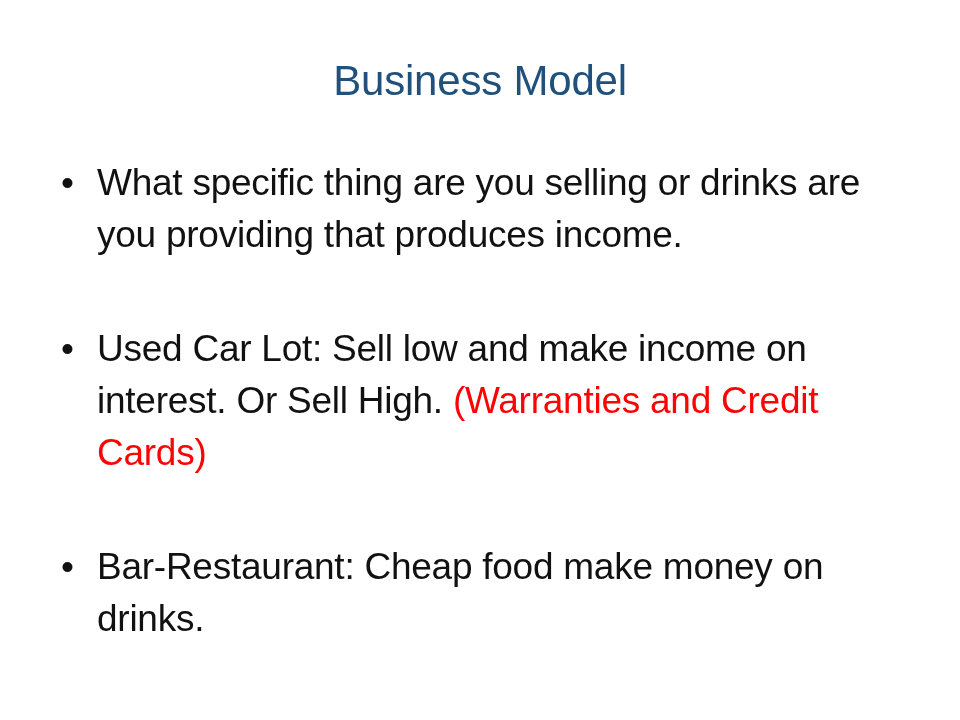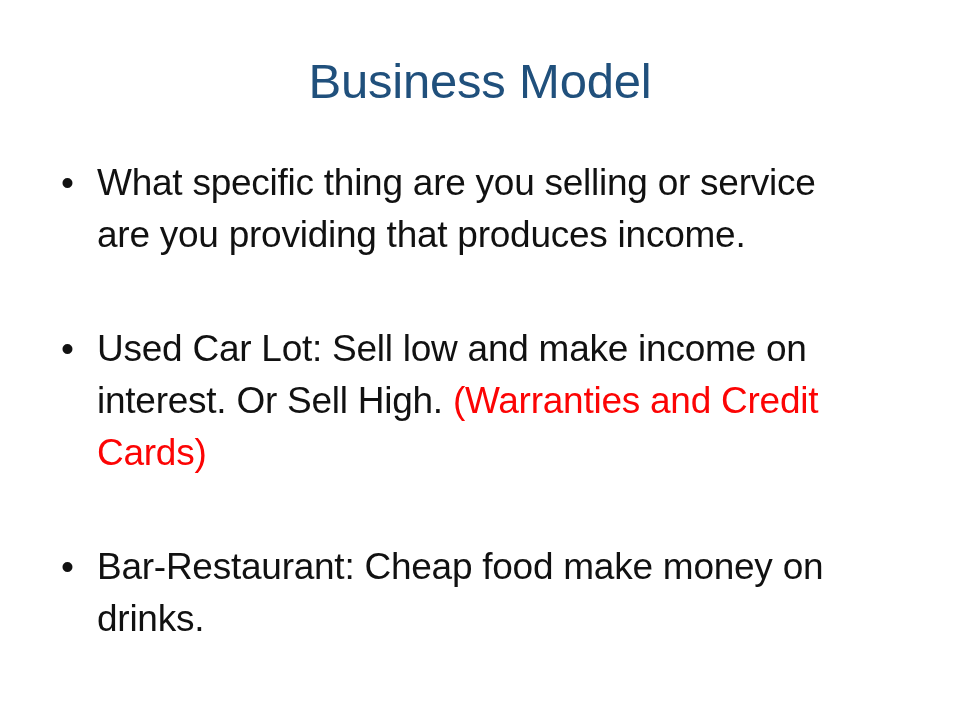--- a/index.html
+++ b/index.html
@@ -20,21 +20,21 @@
     height: 720px;
     background: #ffffff;
     box-sizing: border-box;
   }
   .slide-title {
     position: absolute;
     left: 0;
     top: 52px;
     width: 960px;
     text-align: center;
-    font-size: 49px;
+    font-size: 42px;
     line-height: 58px;
     font-weight: 400;
     color: #20507C;
     letter-spacing: -0.2px;
     white-space: nowrap;
   }
   .body-block {
     position: absolute;
     left: 55px;
     top: 157px;
@@ -74,21 +74,21 @@
 
 <div class="slide">
 
   <div class="slide-title">Business Model</div>
 
   <div class="body-block">
 
     <div class="bullet-item">
       <span class="bullet-marker">•</span>
       <span class="bullet-text">
-        <span>What specific thing are you selling or service are you providing that produces income.</span>
+        <span>What specific thing are you selling or drinks are you providing that produces income.</span>
       </span>
     </div>
 
     <div class="bullet-item">
       <span class="bullet-marker">•</span>
       <span class="bullet-text">
         <span>Used Car Lot: Sell low and make income on interest. Or Sell High. </span><span class="accent-red">(Warranties and Credit Cards)</span>
       </span>
     </div>
 

